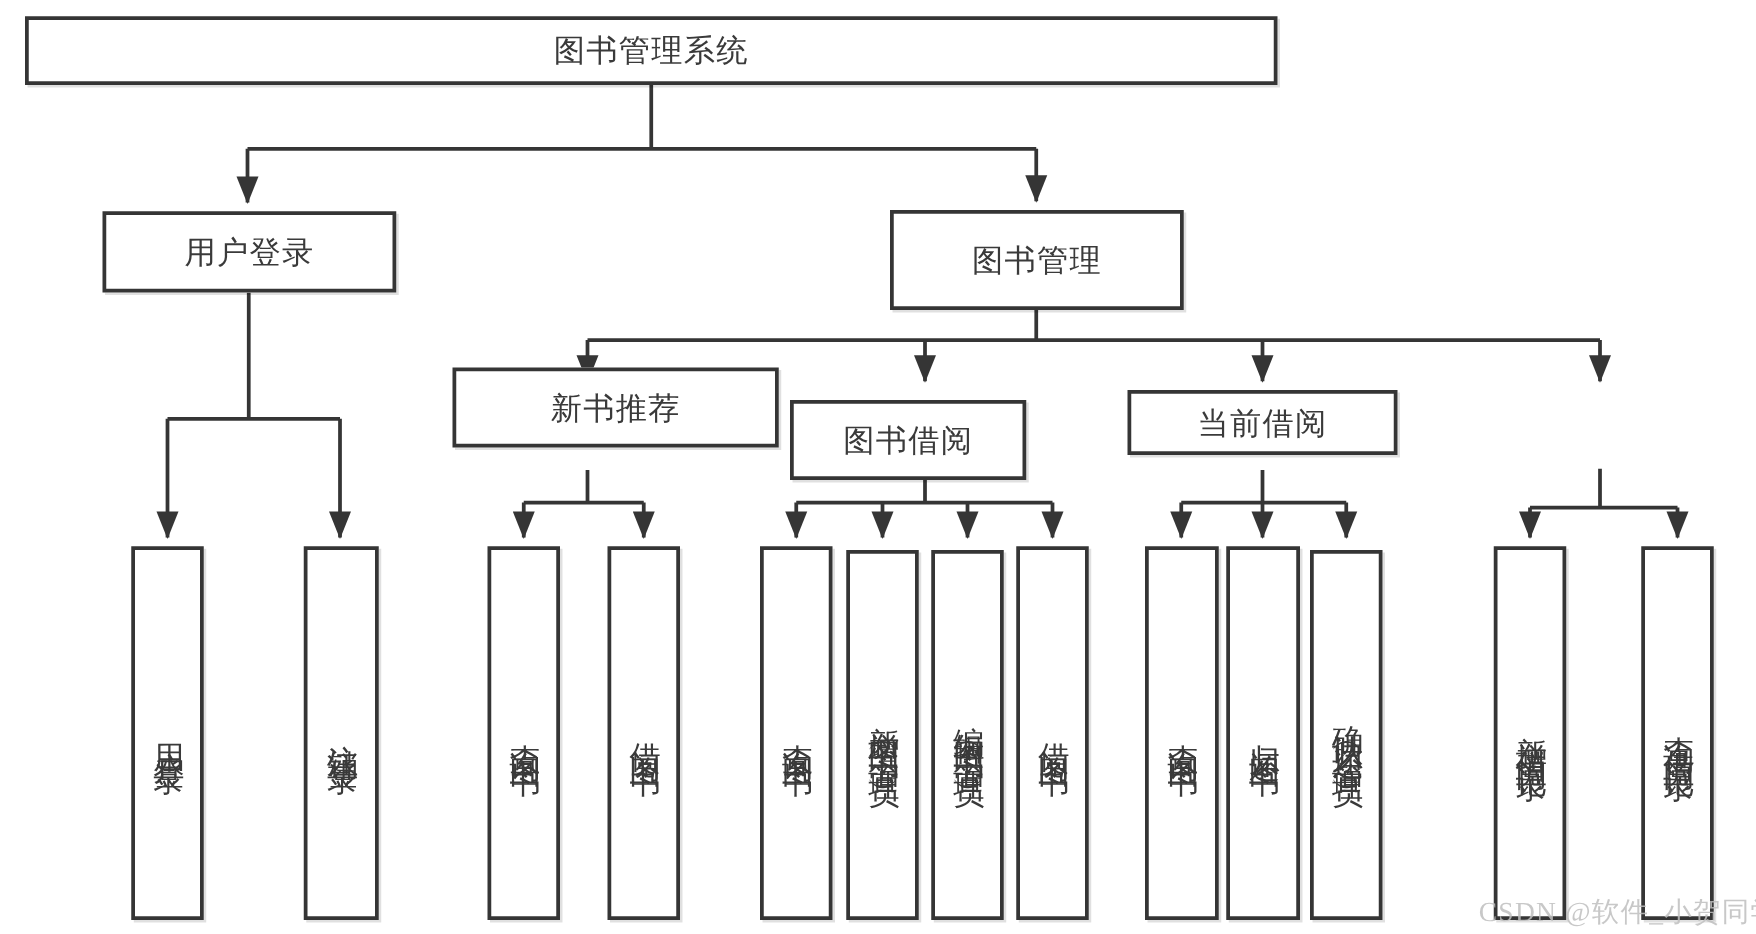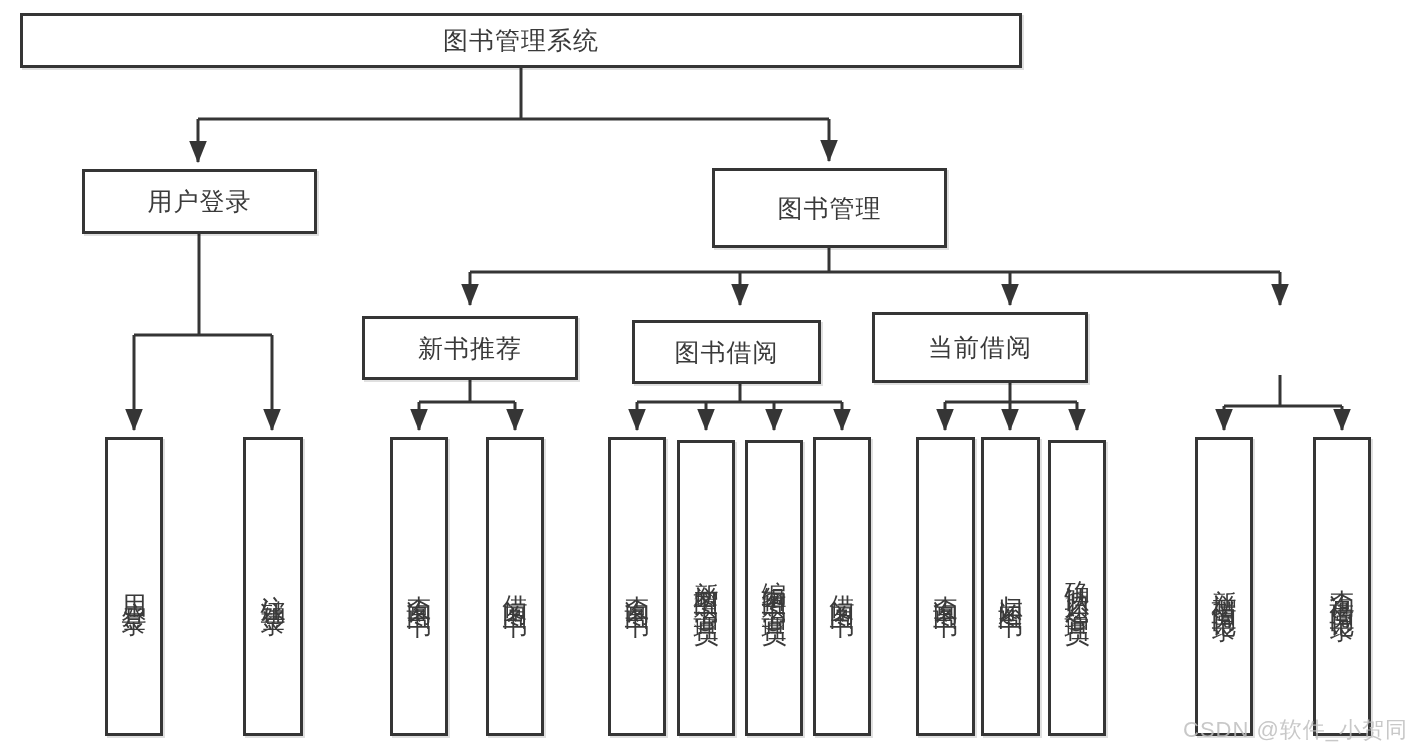--- a/index.html
+++ b/index.html
@@ -5,21 +5,21 @@
   html, body {
     margin: 0;
     padding: 0;
     background: #ffffff;
   }
   .canvas {
     position: relative;
     width: 1405px;
     height: 747px;
     background: #ffffff;
-    font-family: Liberation Sans, sans-serif;
+    font-family: Liberation Serif, serif;
     overflow: hidden;
   }
   .connectors {
     position: absolute;
     left: 0;
     top: 0;
     width: 1405px;
     height: 747px;
   }
   .node {
@@ -113,27 +113,27 @@
     <span>图书管理系统</span>
   </div>
 
   <div class="node" style="left:82px;top:169px;width:235px;height:65px">
     <span>用户登录</span>
   </div>
   <div class="node" style="left:712px;top:168px;width:235px;height:80px">
     <span>图书管理</span>
   </div>
 
-  <div class="node" style="left:362px;top:316px;width:216px;height:64px">
+  <div class="node" style="left:362px;top:294px;width:261px;height:64px">
     <span>新书推荐</span>
   </div>
   <div class="node" style="left:632px;top:320px;width:189px;height:64px">
     <span>图书借阅</span>
   </div>
-  <div class="node" style="left:872px;top:312px;width:216px;height:71px">
+  <div class="node" style="left:902px;top:312px;width:216px;height:52px">
     <span>当前借阅</span>
   </div>
 
   <div class="node v" style="left:105px;top:437px;width:58px;height:299px">
     <span>用户登录</span>
   </div>
   <div class="node v" style="left:243px;top:437px;width:60px;height:299px">
     <span>注销登录</span>
   </div>
 

